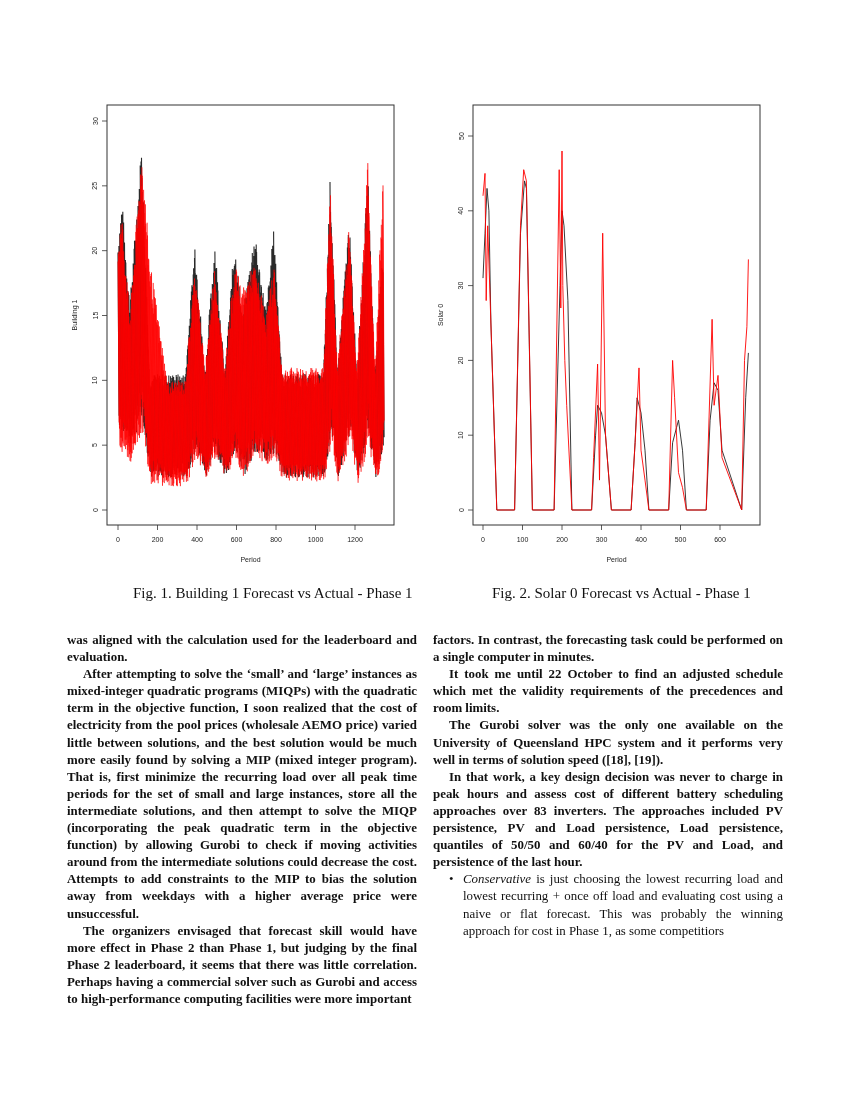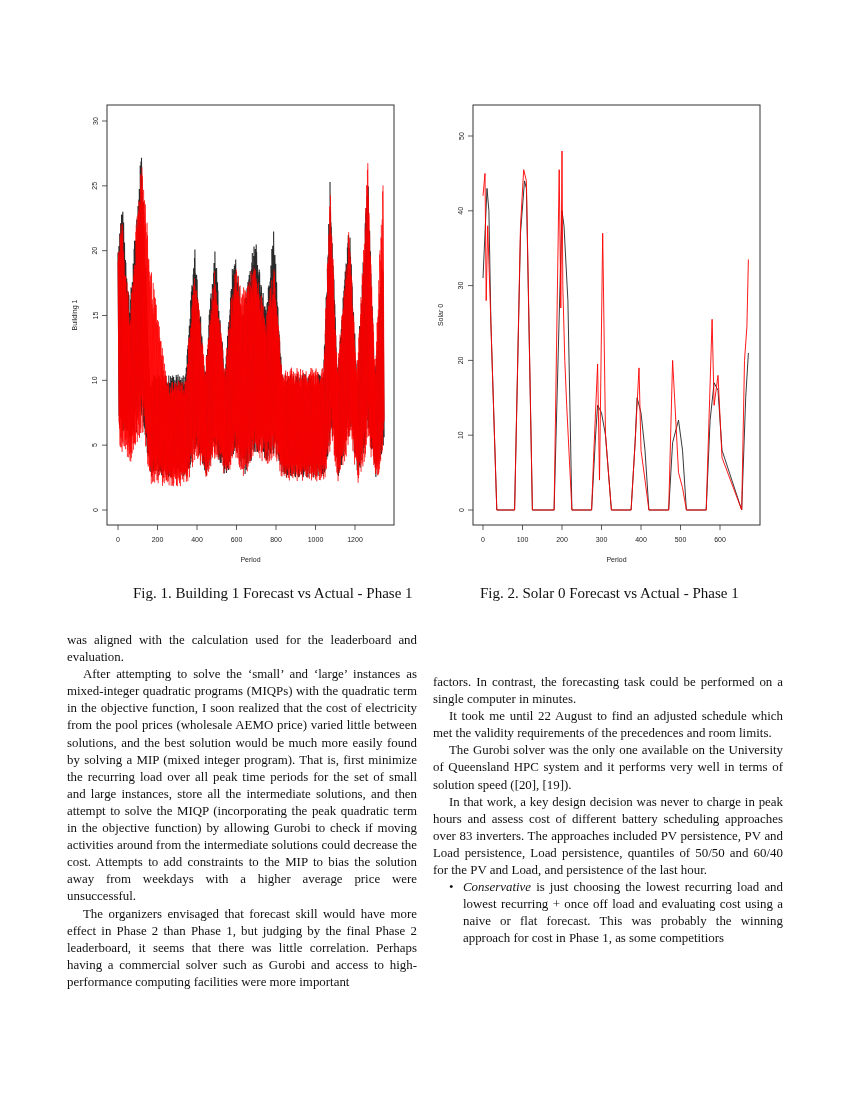--- a/index.html
+++ b/index.html
@@ -1,21 +1,21 @@
 <!DOCTYPE html>
 <html><head>
 <meta charset="utf-8">
 <style>
   html, body { margin:0; padding:0; background:#fff; }
   body { width:850px; height:1100px; position:relative; overflow:hidden; font-family:"Liberation Serif", serif; color:#111; }
   .chart { position:absolute; top:95px; width:370px; height:480px; }
   .chart svg { position:absolute; left:0; top:0; }
   .caption { position:absolute; top:585px; font-size:15px; font-family:Liberation Serif, serif; white-space:nowrap; }
   .col { position:absolute; top:632px; width:350px; font-size:12.9px; line-height:17.1px; text-align:justify; }
-  .col p { margin:0; text-indent:0; }
+  .col p { margin:0; text-indent:0;font-weight:bold; }
   .col p.ind { text-indent:16px; }
   .col ul { margin:0; padding-left:30px; list-style:none; }
   .col li { position:relative; }
   .col li .bullet { position:absolute; left:-14px; }
   .lbl { font-family:"Liberation Sans", sans-serif; font-size:7px; fill:#222; }
 </style>
 </head>
 <body>
 
 <div class="chart" style="left:60px;">
@@ -85,31 +85,31 @@
       <line x1="42" y1="115.80000000000001" x2="47" y2="115.80000000000001" stroke="#333" stroke-width="0.8"></line>
       <text x="35" y="115.80000000000001" text-anchor="middle" class="lbl" transform="rotate(-90 35 115.80000000000001)" dy="2.5">40</text>
       <line x1="42" y1="41" x2="47" y2="41" stroke="#333" stroke-width="0.8"></line>
       <text x="35" y="41" text-anchor="middle" class="lbl" transform="rotate(-90 35 41)" dy="2.5">50</text>
       <text x="190.5" y="467" text-anchor="middle" class="lbl">Period</text>
       <text x="17" y="220" text-anchor="middle" class="lbl" transform="rotate(-90 17 220)">Solar 0</text>
       <polyline points="57.0,183.1 59.0,138.2 61.0,93.4 62.9,115.8 64.9,228.0 70.8,415.0 88.6,415.0 94.5,138.2 98.5,85.9 100.4,93.4 106.4,415.0 128.1,415.0 134.0,190.6 136.0,115.8 138.0,130.8 141.9,205.6 145.9,415.0 165.6,415.0 169.6,340.2 171.6,310.3 175.5,317.8 179.5,340.2 185.4,415.0 205.1,415.0 209.1,347.7 211.1,302.8 215.0,317.8 219.0,355.2 222.9,415.0 242.7,415.0 246.6,347.7 250.5,332.7 252.5,325.2 256.5,355.2 260.4,415.0 280.2,415.0 284.1,325.2 288.1,287.8 292.0,295.3 296.0,355.2 315.7,415.0 319.7,302.8 322.4,257.9" fill="none" stroke="#222222" stroke-width="0.9"></polyline>
       <polyline points="57.0,100.8 59.0,78.4 60.2,205.6 61.7,130.8 64.9,228.0 70.8,415.0 88.6,415.0 94.5,130.8 97.7,74.7 100.4,85.9 106.4,415.0 128.1,415.0 133.2,74.7 134.8,213.0 136.0,56.0 136.8,190.6 138.8,265.4 140.7,310.3 145.9,415.0 165.6,415.0 167.6,362.6 171.6,269.1 173.5,385.1 176.7,138.2 179.5,340.2 185.4,415.0 205.1,415.0 209.1,347.7 213.0,272.9 215.0,355.2 219.0,385.1 222.9,415.0 242.7,415.0 246.6,265.4 248.6,302.8 252.5,377.6 256.5,392.6 260.4,415.0 280.2,415.0 286.1,224.3 288.1,310.3 292.0,280.4 296.0,362.6 315.7,415.0 318.5,265.4 320.9,231.7 322.4,164.4" fill="none" stroke="#ff0000" stroke-width="0.9"></polyline>
     </svg>
 </div>
-<div class="caption" style="left:480px;">Fig. 2.  Solar 0 Forecast vs Actual - Phase 1</div>
+<div class="caption" style="left:492px;">Fig. 2.  Solar 0 Forecast vs Actual - Phase 1</div>
 
 <div class="col" style="left:67px;">
   <p>was aligned with the calculation used for the leaderboard and evaluation.</p>
   <p class="ind">After attempting to solve the ‘small’ and ‘large’ instances as mixed-integer quadratic programs (MIQPs) with the quadratic term in the objective function, I soon realized that the cost of electricity from the pool prices (wholesale AEMO price) varied little between solutions, and the best solution would be much more easily found by solving a MIP (mixed integer program). That is, first minimize the recurring load over all peak time periods for the set of small and large instances, store all the intermediate solutions, and then attempt to solve the MIQP (incorporating the peak quadratic term in the objective function) by allowing Gurobi to check if moving activities around from the intermediate solutions could decrease the cost. Attempts to add constraints to the MIP to bias the solution away from weekdays with a higher average price were unsuccessful.</p>
   <p class="ind">The organizers envisaged that forecast skill would have more effect in Phase 2 than Phase 1, but judging by the final Phase 2 leaderboard, it seems that there was little correlation. Perhaps having a commercial solver such as Gurobi and access to high-performance computing facilities were more important</p>
 </div>
 
-<div class="col" style="left:433px;margin-top:42px;">
+<div class="col" style="left:433px;">
   <p>factors. In contrast, the forecasting task could be performed on a single computer in minutes.</p>
-  <p class="ind">It took me until 22 August to find an adjusted schedule which met the validity requirements of the precedences and room limits.</p>
-  <p class="ind">The Gurobi solver was the only one available on the University of Queensland HPC system and it performs very well in terms of solution speed ([20], [19]).</p>
+  <p class="ind">It took me until 22 October to find an adjusted schedule which met the validity requirements of the precedences and room limits.</p>
+  <p class="ind">The Gurobi solver was the only one available on the University of Queensland HPC system and it performs very well in terms of solution speed ([18], [19]).</p>
   <p class="ind">In that work, a key design decision was never to charge in peak hours and assess cost of different battery scheduling approaches over 83 inverters. The approaches included PV persistence, PV and Load persistence, Load persistence, quantiles of 50/50 and 60/40 for the PV and Load, and persistence of the last hour.</p>
   <ul>
     <li>
       <span class="bullet">•</span><em>Conservative</em><span> is just choosing the lowest recurring load and lowest recurring + once off load and evaluating cost using a naive or flat forecast. This was probably the winning approach for cost in Phase 1, as some competitiors</span>
     </li>
   </ul>
 </div>
 
 </body></html>

